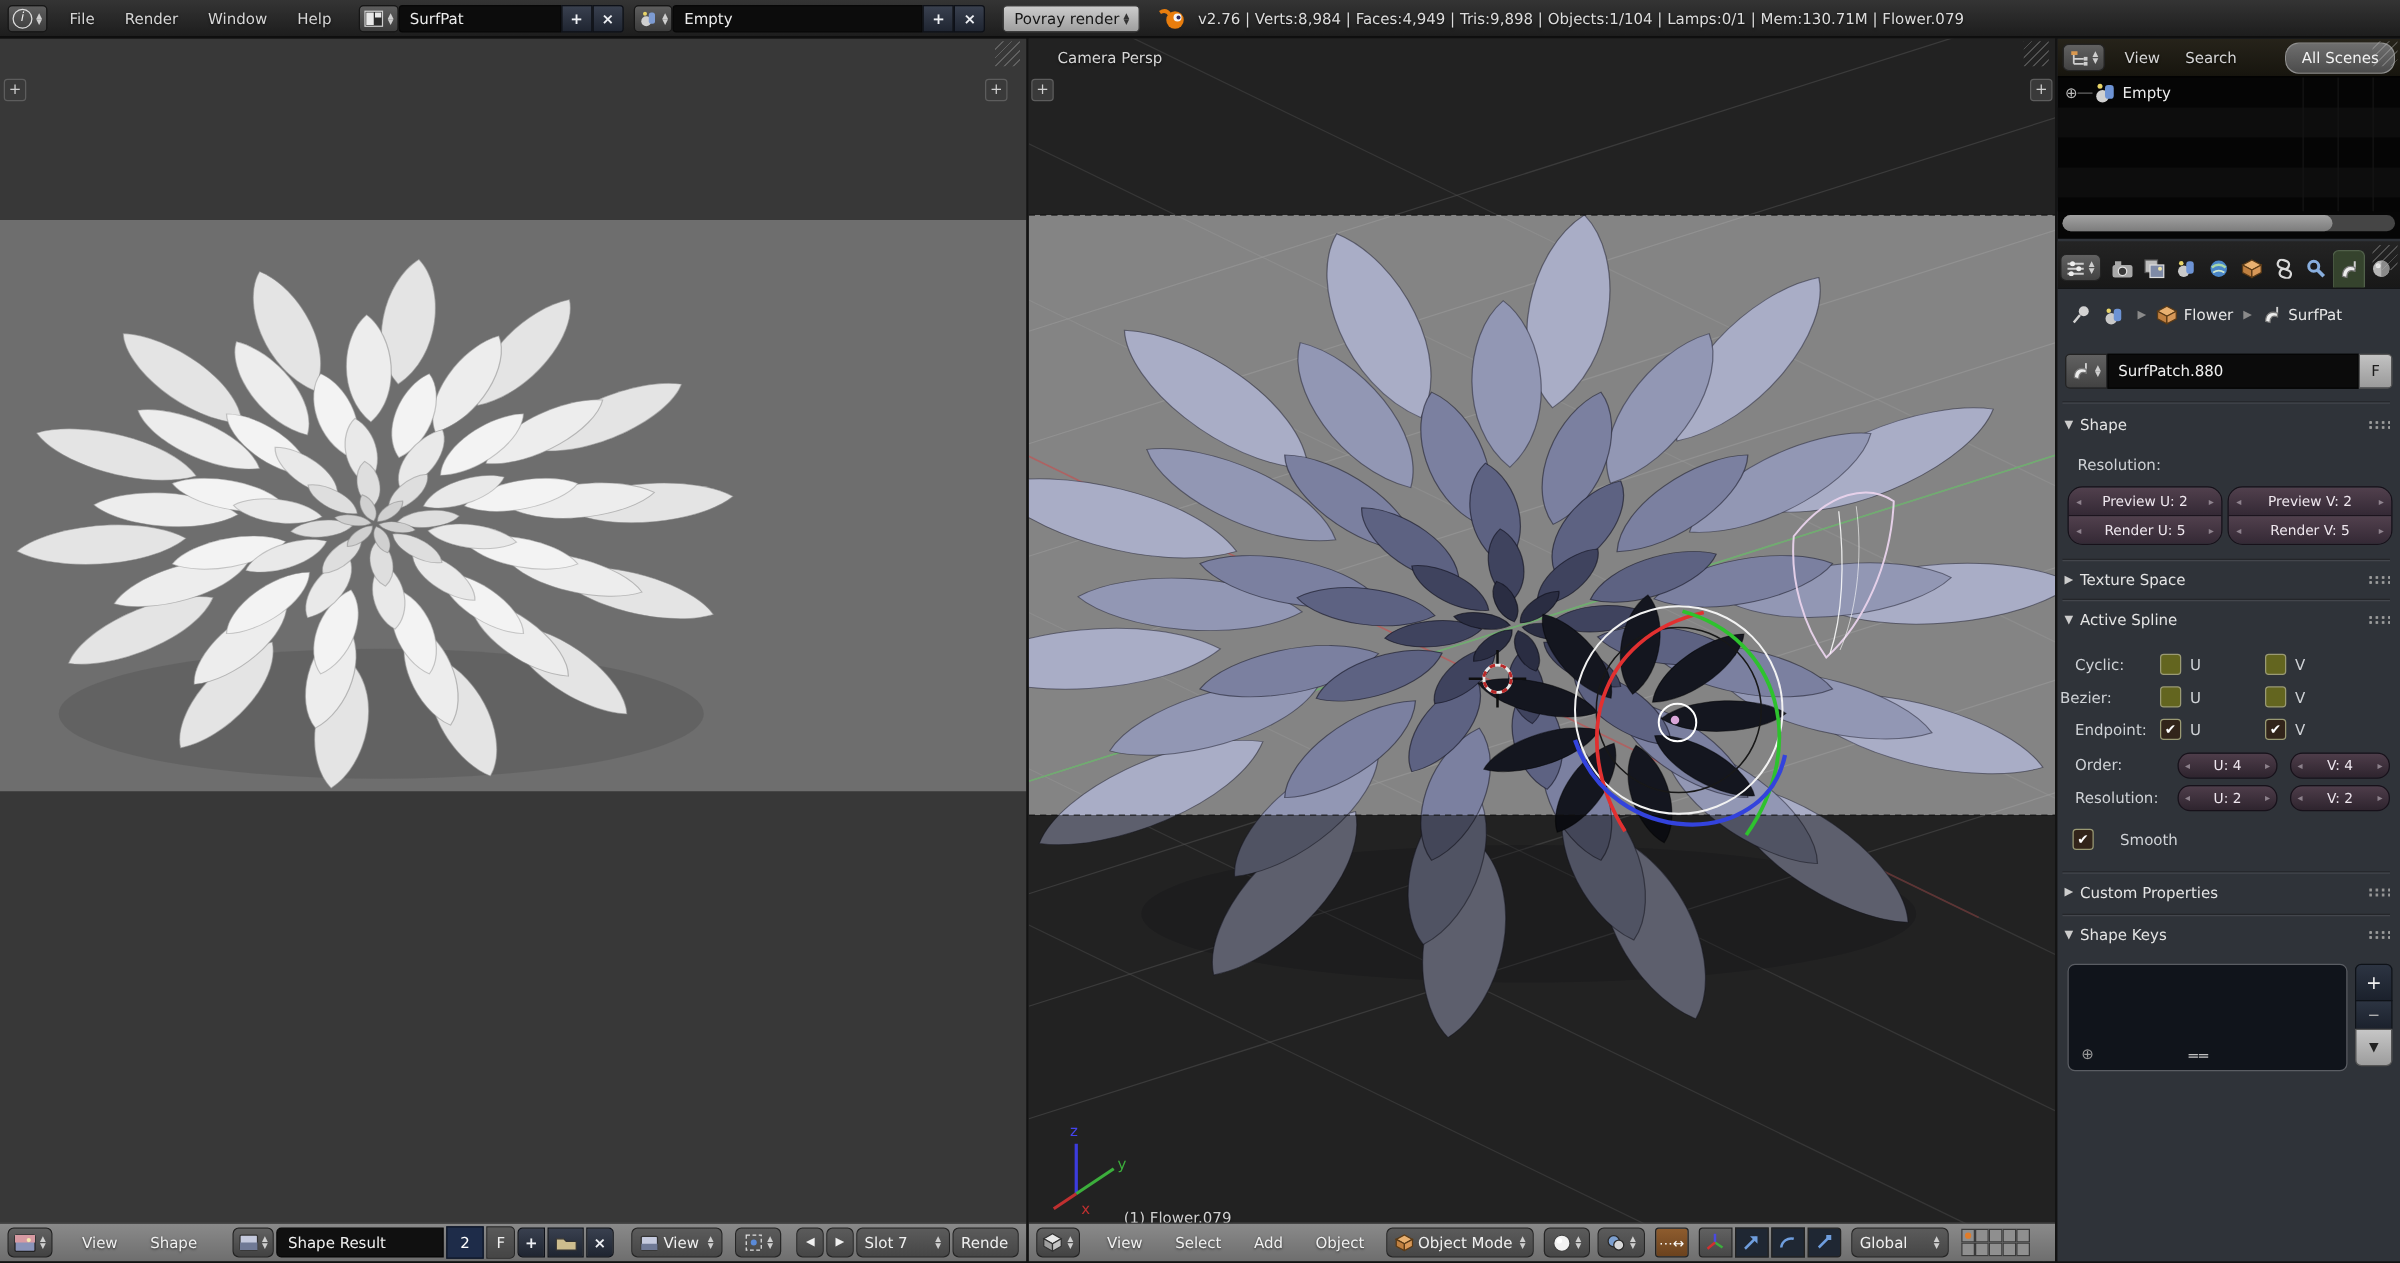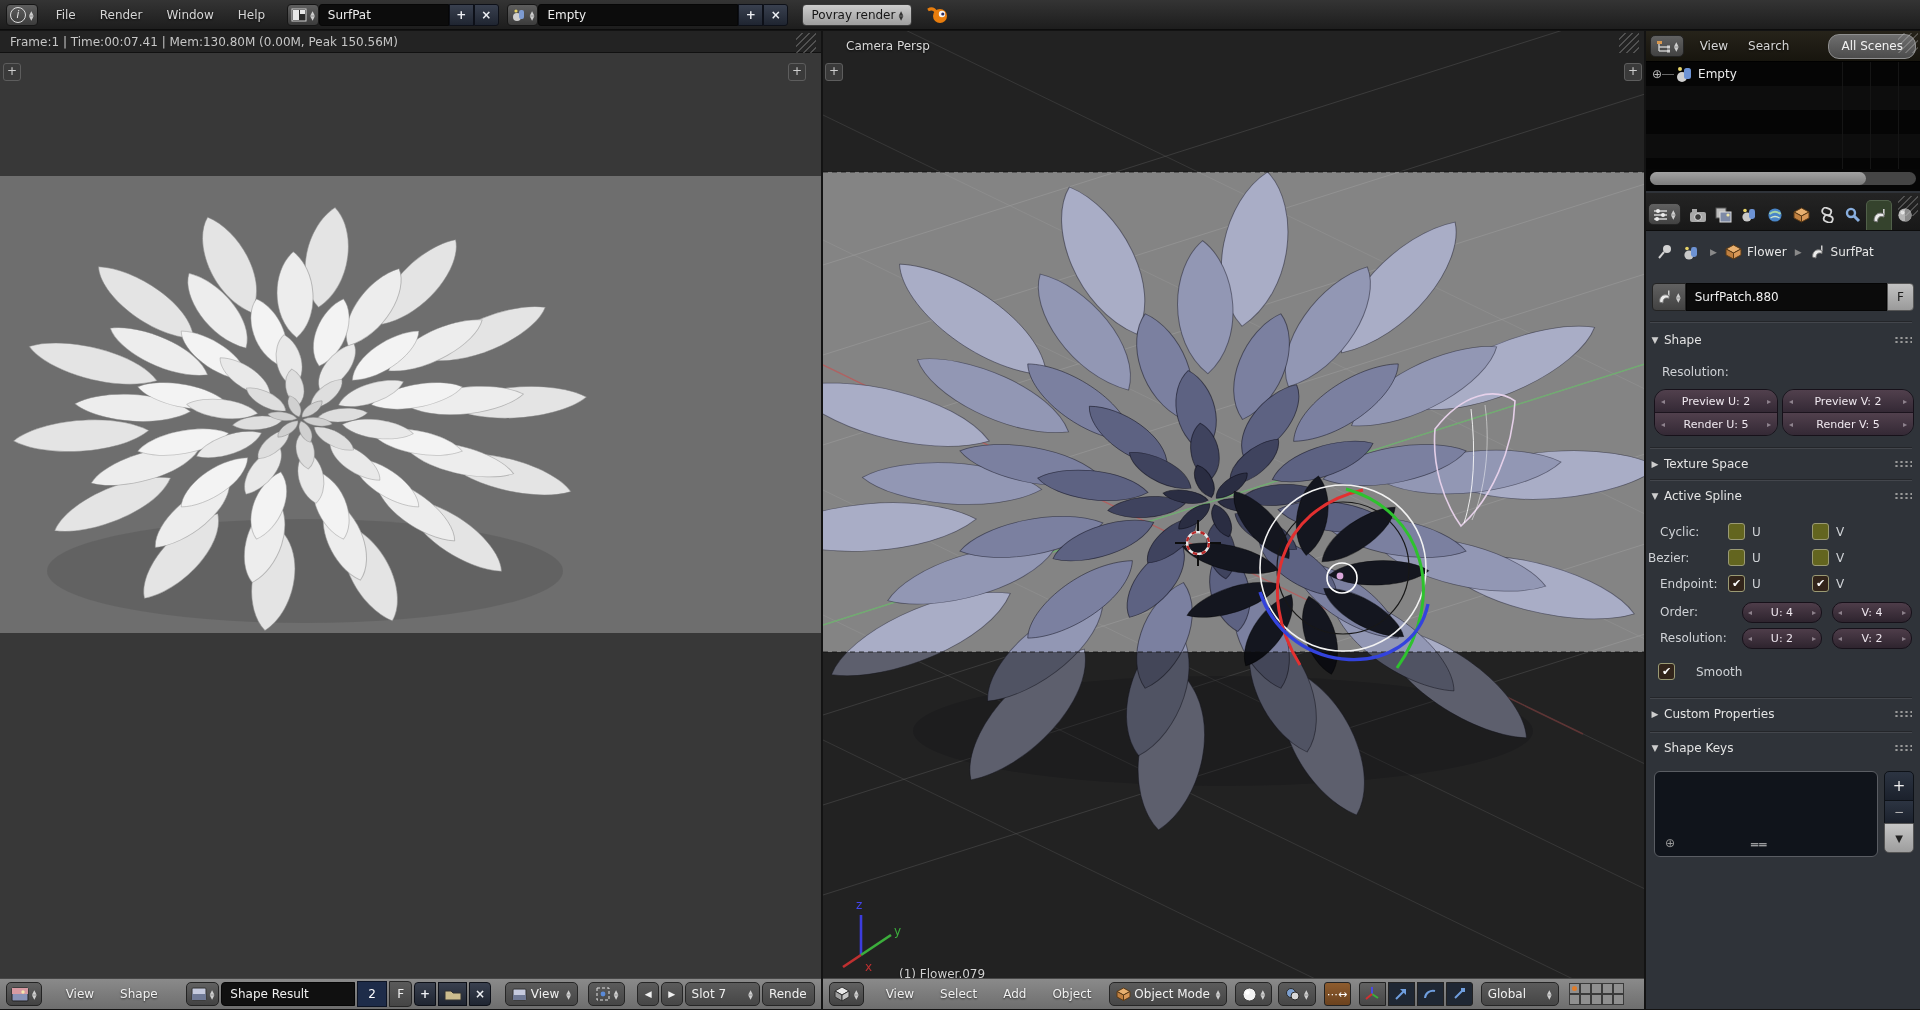--- a/index.html
+++ b/index.html
@@ -111,27 +111,24 @@
         <span>▲</span>
         <span>▼</span>
       </span>
   </span>
   <svg width="24" height="22" style="margin-left:14px">
     <path d="M2 6 Q7 3 10 8" stroke="#e87d0d" stroke-width="3" fill="none"></path>
     <circle cx="14" cy="12" r="7" fill="#e87d0d"></circle>
     <circle cx="16" cy="10" r="3.2" fill="#f4f4f4"></circle>
       <circle cx="16.8" cy="10" r="1.6" fill="#2a2a60"></circle>
   </svg>
+  <span class="ts" style="margin-left:8px;color:#dcdcdc;white-space:nowrap">v2.76 | Verts:8,984 | Faces:4,949 | Tris:9,898 | Objects:1/104 | Lamps:0/1 | Mem:130.71M | Flower.079</span>
 </div>
 
 <div id="image-editor" class="region" style="left:0;top:31px;width:821px;height:978px;background:#383838">
-  <div class="ab" style="left:0;top:0;width:100%;height:22px;background:#232323;border-bottom:1px solid #111;
-              display:flex;align-items:center;padding-left:10px;box-sizing:border-box">
-    <span style="color:#c6c6c6">Frame:1 | Time:00:07.41 | Mem:130.80M (0.00M, Peak 150.56M)</span>
-  </div>
   <div class="ab" style="left:0;top:145px;width:821px;height:457px;background:#6e6e6e;overflow:hidden">
     <svg width="821" height="457">
       <ellipse cx="305" cy="395" rx="258" ry="52" fill="#5a5a5a" opacity="0.55"></ellipse>
       <g id="render-flower-g">
           <g transform="translate(300 243) scale(1 0.74)">
             <path transform="rotate(7.0)" d="M0 -152 C30 -186 25.2 -260.8 0 -288 C-25.2 -260.8 -30 -186 0 -152 Z" fill="#e4e4e4" stroke="rgba(135,135,135,0.55)" stroke-width="1"></path>
             <path transform="rotate(32.7)" d="M0 -152 C30 -186 25.2 -260.8 0 -288 C-25.2 -260.8 -30 -186 0 -152 Z" fill="#e4e4e4" stroke="rgba(135,135,135,0.55)" stroke-width="1"></path>
             <path transform="rotate(58.4)" d="M0 -152 C30 -186 25.2 -260.8 0 -288 C-25.2 -260.8 -30 -186 0 -152 Z" fill="#e4e4e4" stroke="rgba(135,135,135,0.55)" stroke-width="1"></path>
             <path transform="rotate(84.1)" d="M0 -152 C30 -186 25.2 -260.8 0 -288 C-25.2 -260.8 -30 -186 0 -152 Z" fill="#e4e4e4" stroke="rgba(135,135,135,0.55)" stroke-width="1"></path>
             <path transform="rotate(109.9)" d="M0 -152 C30 -186 25.2 -260.8 0 -288 C-25.2 -260.8 -30 -186 0 -152 Z" fill="#e4e4e4" stroke="rgba(135,135,135,0.55)" stroke-width="1"></path>

